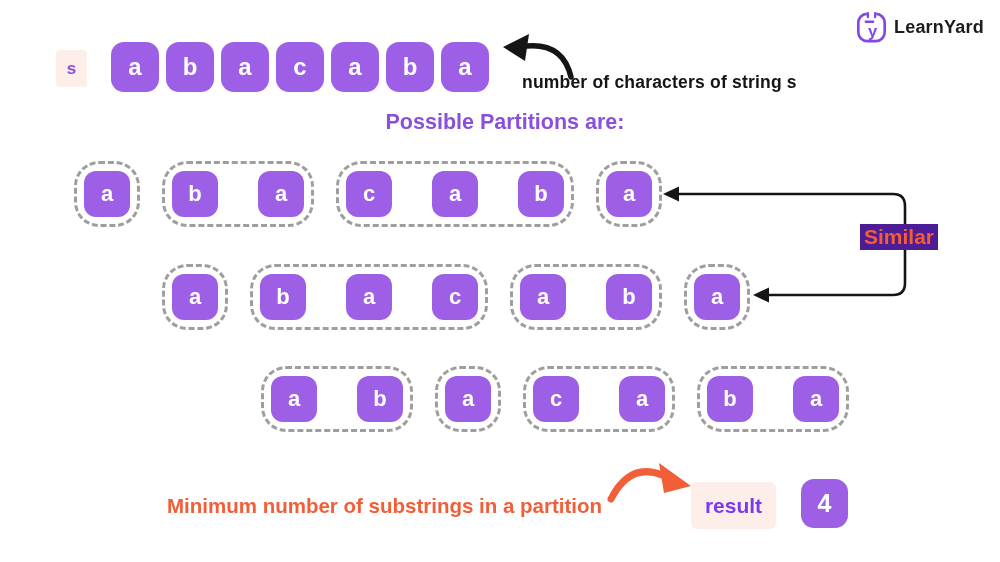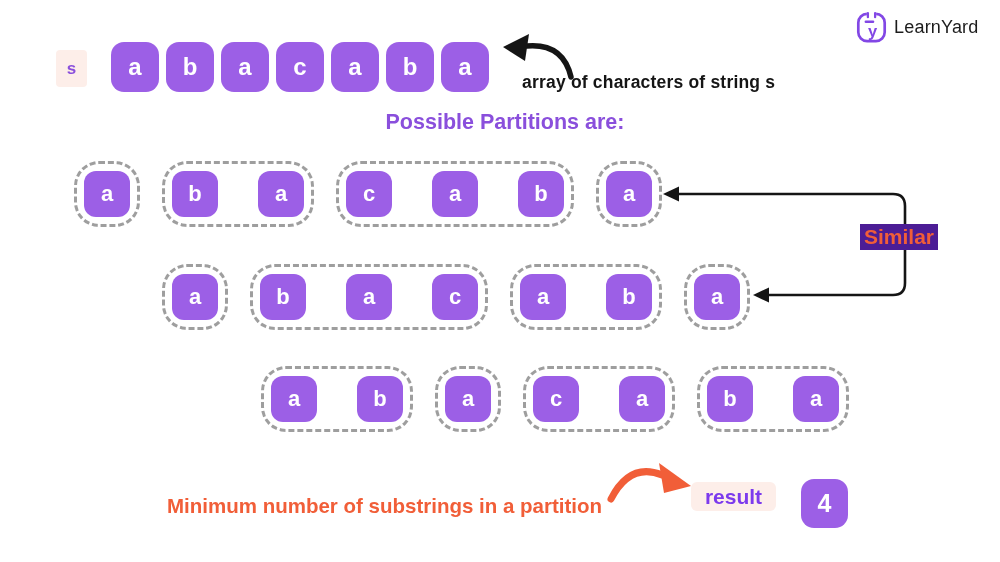--- a/index.html
+++ b/index.html
@@ -6,21 +6,21 @@
   html, body { background: #ffffff; }
   body {
     font-family: "Liberation Sans", sans-serif;
     width: 1000px; height: 562px;
     position: relative; overflow: hidden;
   }
   .canvas { position: absolute; inset: 0; background: #fff; }
 
   
   .logo { position: absolute; left: 856px; top: 11px; display: flex; align-items: center; gap: 7px; }
-  .logo .brand-name { font-size: 18px; font-weight: 400; color: #1c1c1c; letter-spacing: 0.2px; }
+  .logo .brand-name { font-size: 18px; font-weight: 700; color: #1c1c1c; letter-spacing: 0.2px; }
 
   
   .s-label {
     position: absolute; left: 56px; top: 50px; width: 31px; height: 37px;
     background: var(--pink, #FDEEE9); border-radius: 4px;
     display: flex; align-items: center; justify-content: center;
     color: var(--heading-purple, #8A4FDC); font-weight: bold; font-size: 17px;
   }
 
   
@@ -64,21 +64,21 @@
     font-size: 21px; font-weight: bold; color: var(--orange, #F15E38);
   }
 
   
   .bottom-caption {
     position: absolute; left: 167px; top: 494px;
     font-size: 20.5px; font-weight: bold; color: var(--orange, #F15E38);
   }
   .orange-arrow { position: absolute; left: 604px; top: 456px; }
   .result-box {
-    position: absolute; left: 691px; top: 482px; width: 85px; height: 29px;
+    position: absolute; left: 691px; top: 482px; width: 85px; height: 47px;
     background: var(--pink, #FDEEE9); border-radius: 6px;
     display: flex; align-items: center; justify-content: center;
     font-size: 21px; font-weight: bold; color: var(--result-purple, #7C3AED);
   }
   .four-box {
     position: absolute; left: 801px; top: 479px; width: 47px; height: 49px;
     background: var(--purple, #9C5FE6); border-radius: 13px;
     display: flex; align-items: center; justify-content: center;
     color: #fff; font-weight: bold; font-size: 25px;
   }
@@ -108,21 +108,21 @@
       <div class="acell">c</div>
       <div class="acell">a</div>
       <div class="acell">b</div>
       <div class="acell">a</div>
     </div>
 
   <svg class="black-arrow" width="84" height="52" viewBox="0 0 84 52">
     <path d="M75,47 Q67,13 31,16" fill="none" stroke="#151515" stroke-width="5.5" stroke-linecap="round"></path>
     <polygon points="7,17 33,4 29,31" fill="#151515"></polygon>
   </svg>
-  <div class="array-caption">array of characters of string s</div>
+  <div class="array-caption">number of characters of string s</div>
 
   <div class="heading">Possible Partitions are:</div>
 
   <div class="prow row0" id="prow-0">
       <div class="pgroup">
         <div class="pcell">a</div>
       </div>
       <div class="pgroup">
         <div class="pcell">b</div>
         <div class="pcell">a</div>

